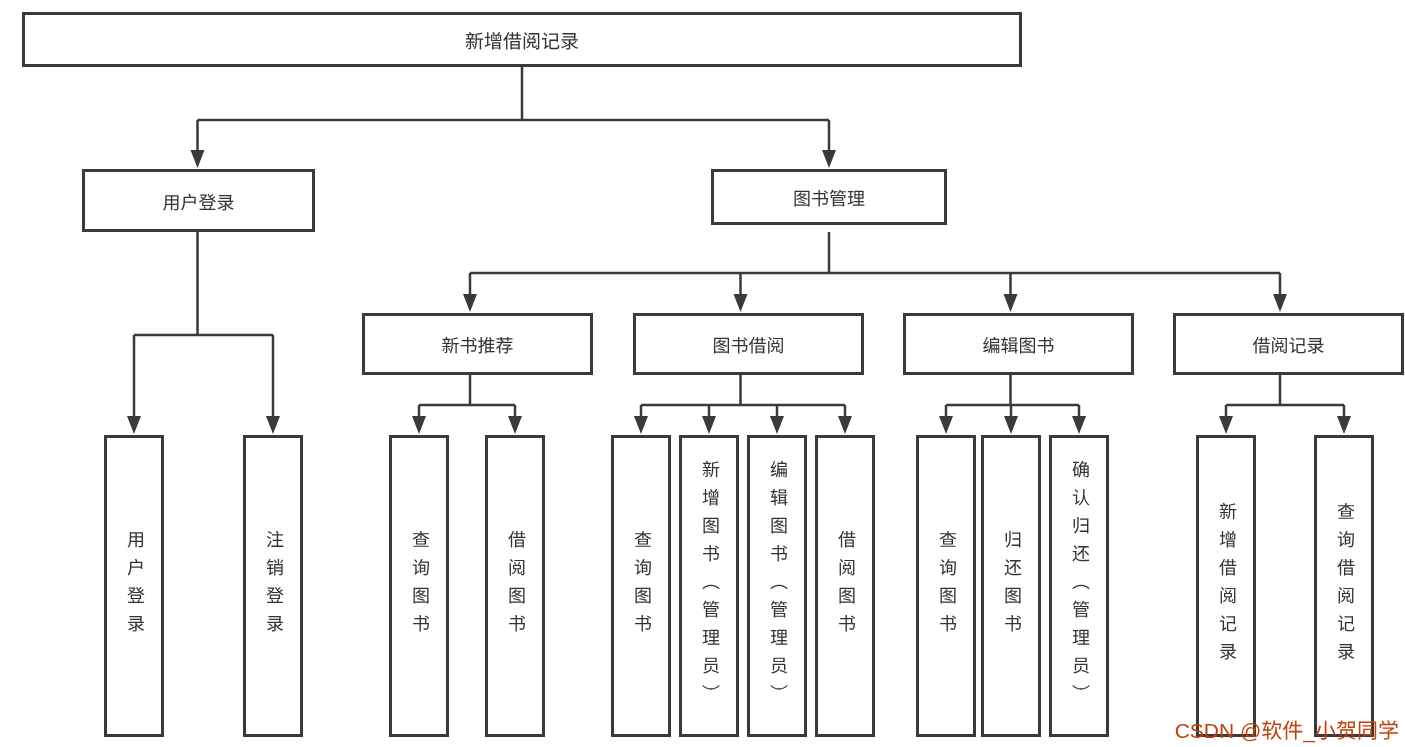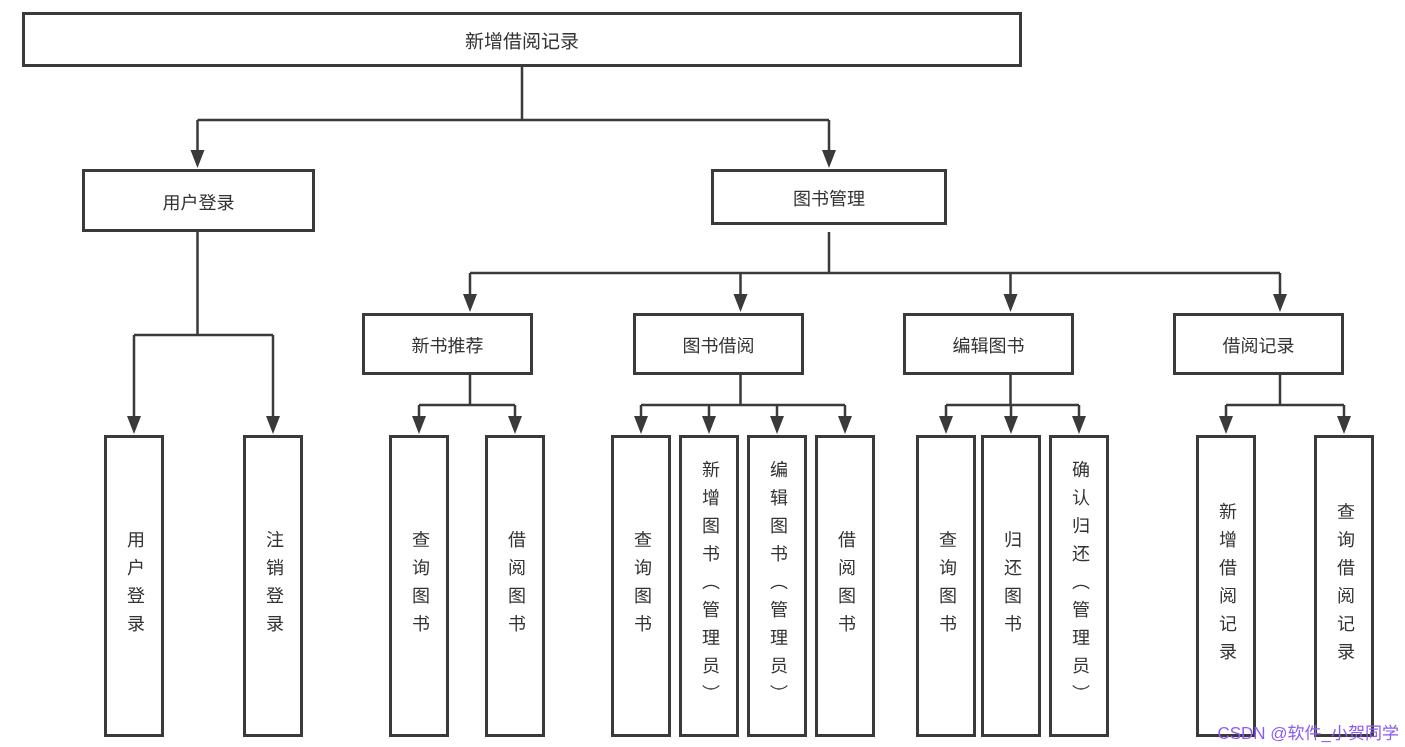--- a/index.html
+++ b/index.html
@@ -18,42 +18,42 @@
     background:#ffffff;
     display:flex;align-items:center;justify-content:center;
     color:#333333;
     font-size:18px;
     text-align:center;
     white-space:nowrap;
   }
   .root-node{left:22px;top:12px;width:1000px;height:55px;font-size:19px;}
   .n-user-login{left:82px;top:169px;width:233px;height:63px;}
   .n-book-mgmt{left:711px;top:169px;width:236px;height:56px;}
-  .lvl3{top:313px;width:171px;height:62px;}
+  .lvl3{top:313px;width:231px;height:62px;}
   .n-new-books{left:362px;}
   .n-book-borrow{left:633px;}
   .n-current-borrow{left:903px;}
   .n-borrow-records{left:1173px;}
   .leaf{
     top:435px;width:60px;height:302px;
     writing-mode:vertical-rl;
     font-size:18px;
     letter-spacing:10px;
     line-height:1;
   }
   .lf-a1{left:104px;} .lf-a2{left:243px;}
   .lf-b1{left:389px;} .lf-b2{left:485px;}
   .lf-c1{left:611px;} .lf-c2{left:679px;} .lf-c3{left:747px;} .lf-c4{left:815px;}
   .lf-d1{left:916px;} .lf-d2{left:981px;} .lf-d3{left:1049px;}
   .lf-e1{left:1196px;} .lf-e2{left:1314px;}
   .watermark{
     position:absolute;
     right:6px;bottom:3px;
-    font-size:17px;
-    color:#8b5cf6;
+    font-size:21px;
+    color:#c2410c;
     z-index:5;
   }
 </style>
 </head>
 <body>
 
 <div class="canvas">
 
   <svg class="connectors" viewBox="0 0 1405 747" xmlns="http://www.w3.org/2000/svg">
     <path fill="none" stroke="#3a3a3a" stroke-width="2.5" d="

